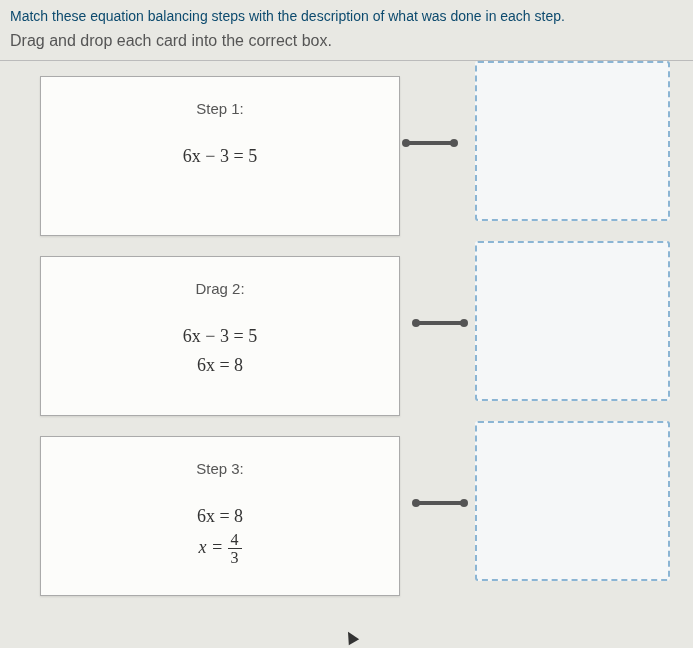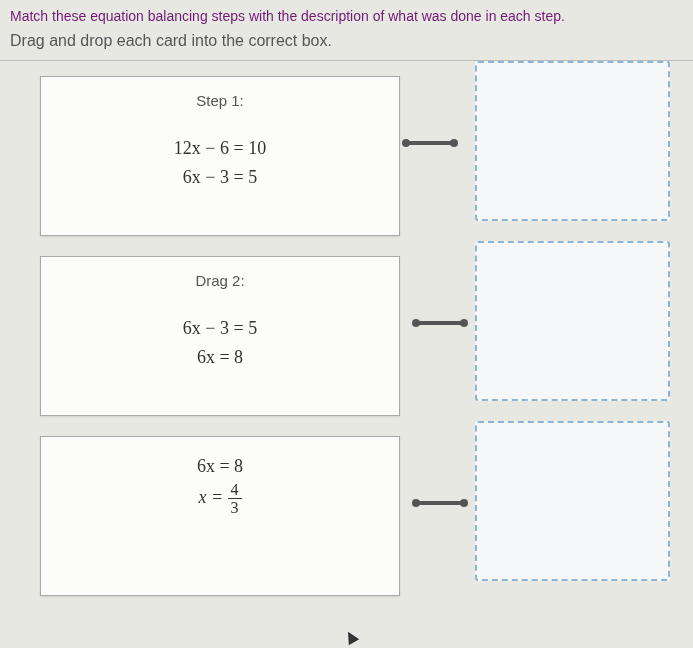--- a/index.html
+++ b/index.html
@@ -10,21 +10,21 @@
     body {
       font-family: Arial, sans-serif;
       background: #e8e8e3;
       width: 693px;
       height: 648px;
       overflow: hidden;
       position: relative;
     }
     .header {
       padding: 8px 10px 4px 10px;
-      color: #701a75;
+      color: #0c4a6e;
       font-size: 14px;
     }
     .subheader {
       padding: 4px 10px 10px 10px;
       color: #555;
       font-size: 16px;
     }
     .workspace {
       border-top: 1px solid #bbb;
       padding: 15px 0 0 40px;
@@ -39,20 +39,21 @@
       margin-bottom: 20px;
       padding: 15px;
       text-align: center;
       box-shadow: 0 1px 2px rgba(0,0,0,0.1);
     }
     .step-label {
       color: #555;
       font-size: 15px;
       margin-bottom: 25px;
       font-weight: 500;
+      margin-top: 8px;
     }
     .equation {
       font-family: 'Times New Roman', serif;
       font-size: 18px;
       color: #333;
       line-height: 1.6;
     }
     .equation .line {
       display: block;
     }
@@ -121,34 +122,34 @@
 <body>
 
 <div class="header">Match these equation balancing steps with the description of what was done in each step.</div>
 <div class="subheader">Drag and drop each card into the correct box.</div>
 
 <div class="workspace">
 
   <div class="step-card">
     <div class="step-label">Step 1:</div>
     <div class="equation">
-      <span class="line">12x − 6 = 10</span>
       <span class="line">6x − 3 = 5</span>
     </div>
   </div>
 
   <div class="step-card">
     <div class="step-label">Drag 2:</div>
     <div class="equation">
       <span class="line">6x − 3 = 5</span>
       <span class="line">6x = 8</span>
     </div>
   </div>
 
   <div class="step-card">
+    <div class="step-label">Step 3:</div>
     <div class="equation">
       <span class="line">6x = 8</span>
       <span class="line">
         <span style="font-style:italic">x = </span><span class="fraction"><span class="num">4</span><span class="den">3</span></span>
       </span>
     </div>
   </div>
 
   <div class="connector c1"></div>
   <div class="connector c2"></div>

